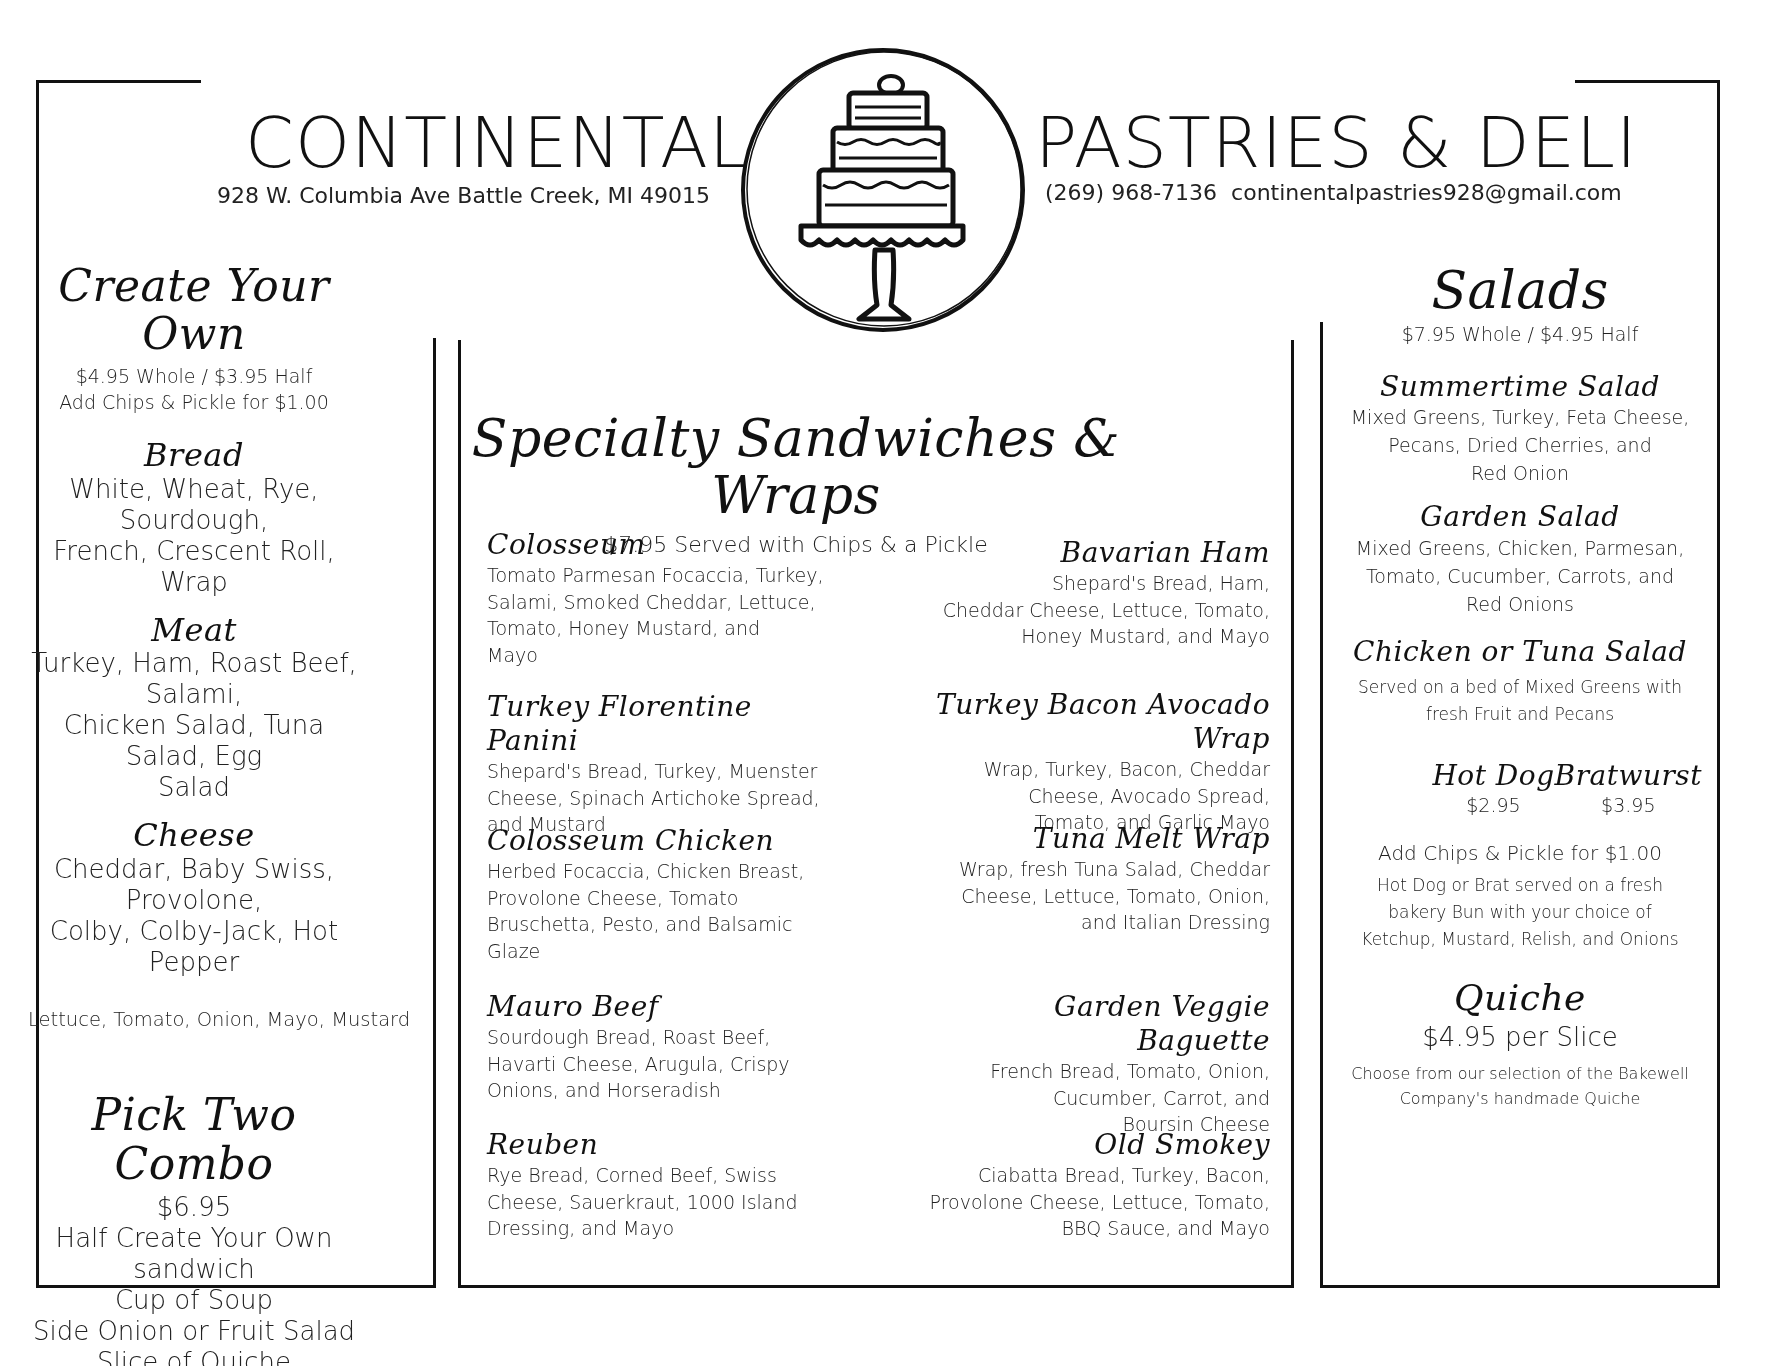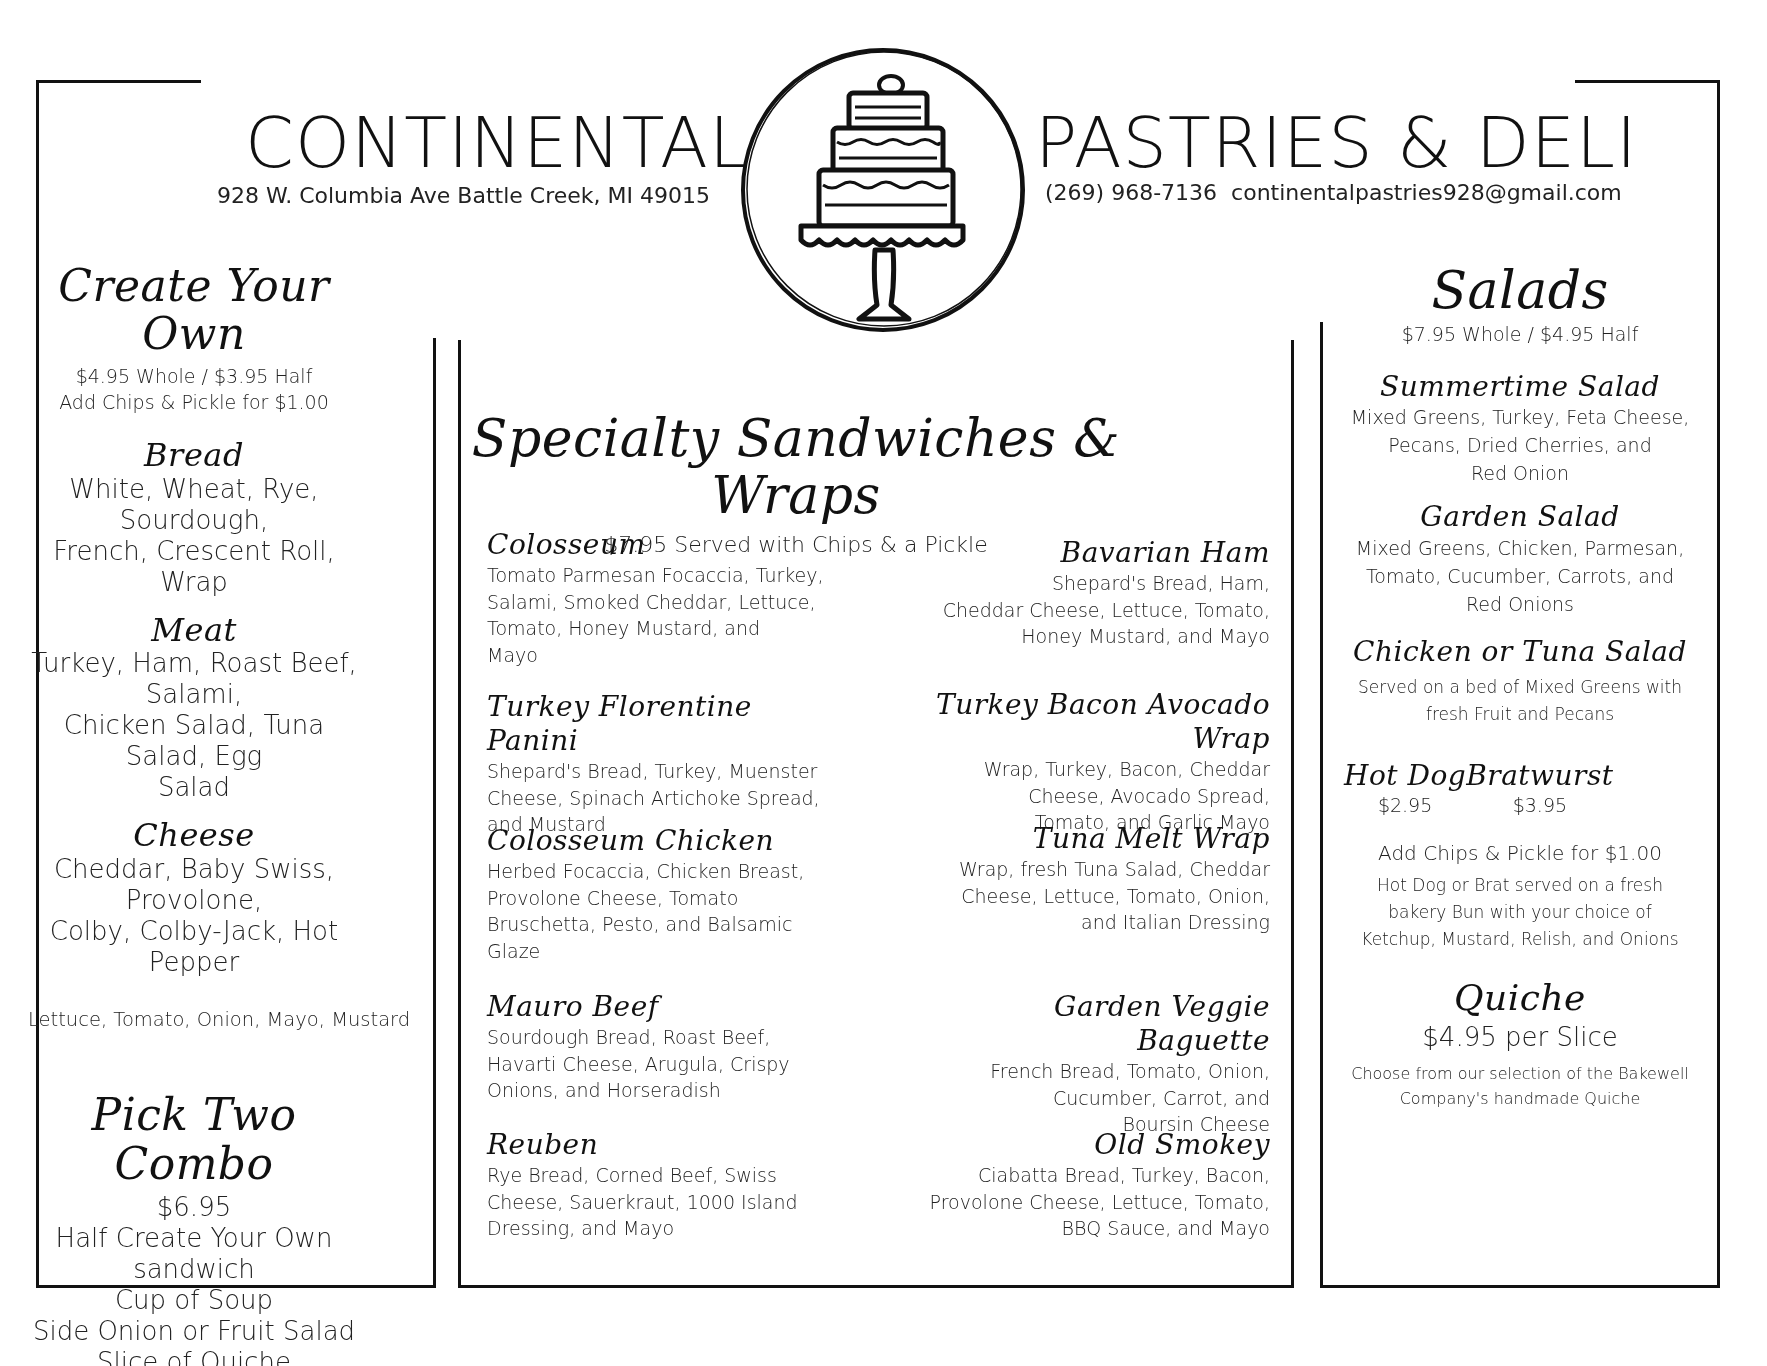--- a/index.html
+++ b/index.html
@@ -212,21 +212,21 @@
 Tomato, Cucumber, Carrots, and
 Red Onions</p>
   </div>
 
   <div style="margin-top:18px;">
     <div class="script h-item">Chicken or Tuna Salad</div>
     <p class="sans txt-s" style="white-space:pre-line;margin-top:6px;line-height:27px;">Served on a bed of Mixed Greens with
 fresh Fruit and Pecans</p>
   </div>
 
-  <div style="display:flex;justify-content:flex-start;padding:0 14px 0 20px;margin-top:32px;">
+  <div style="display:flex;justify-content:flex-end;padding:0 14px 0 20px;margin-top:32px;">
     <div>
       <div class="script h-item">Hot Dog</div>
       <div class="sans txt-m">$2.95</div>
     </div>
     <div>
       <div class="script h-item">Bratwurst</div>
       <div class="sans txt-m">$3.95</div>
     </div>
   </div>
 

